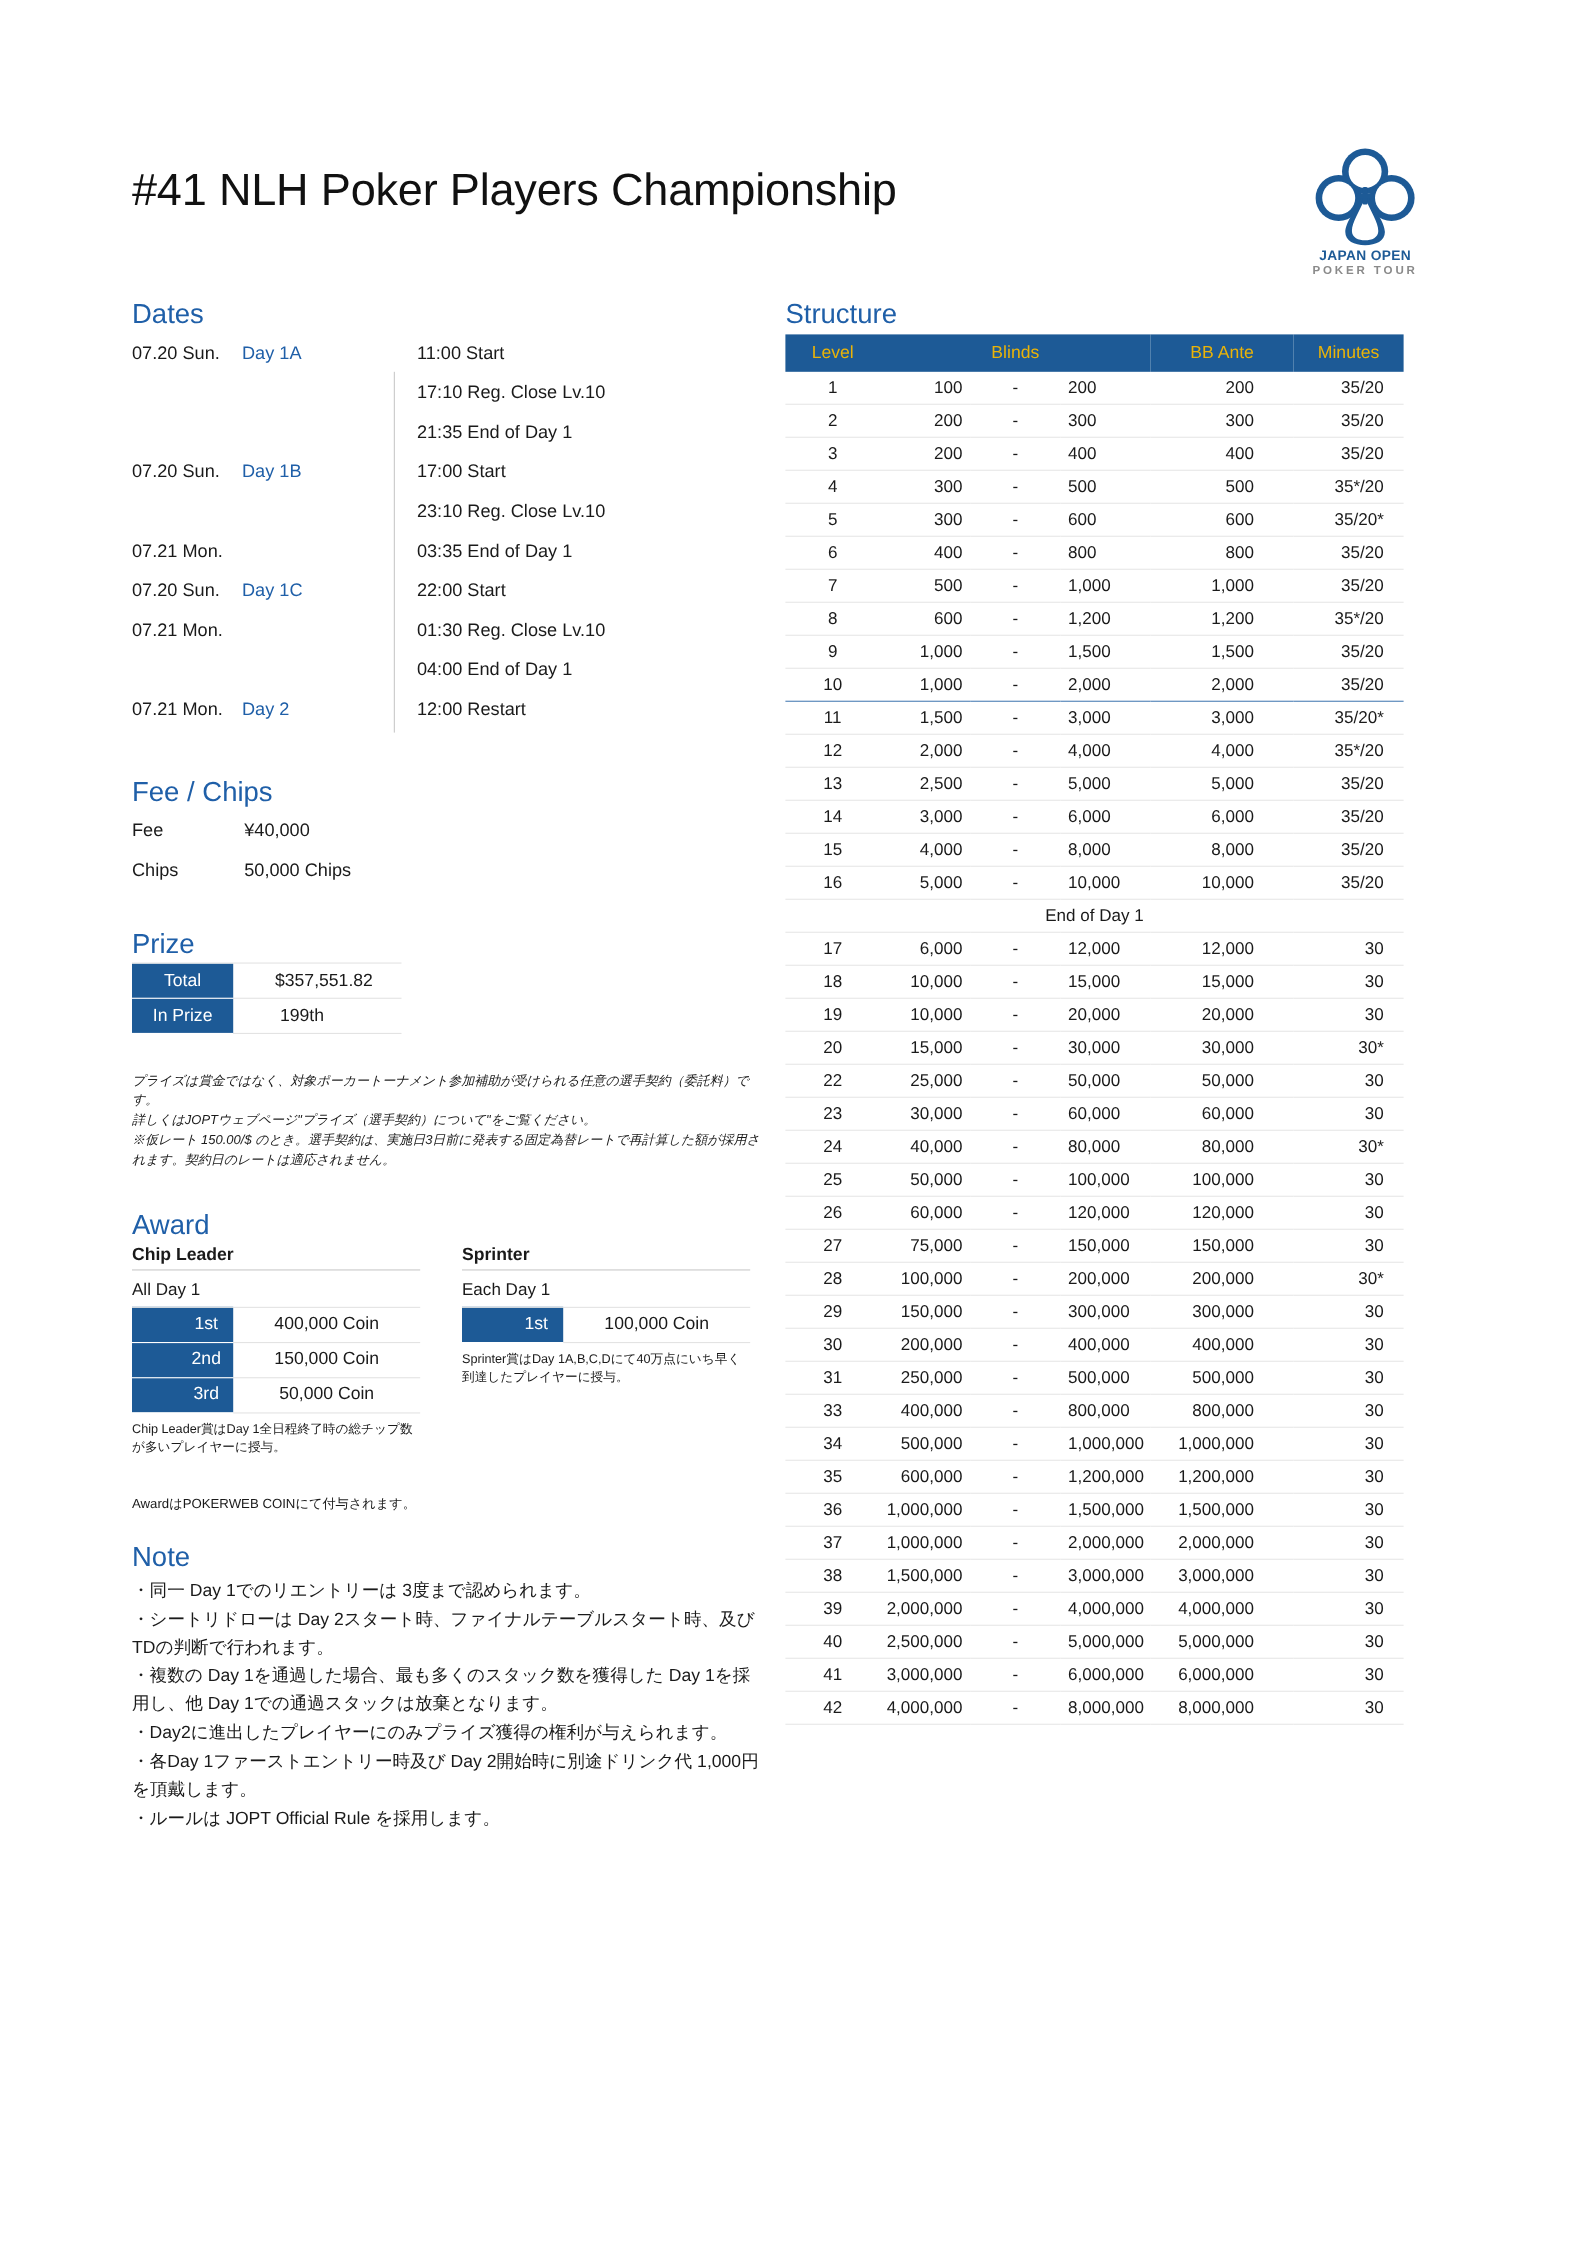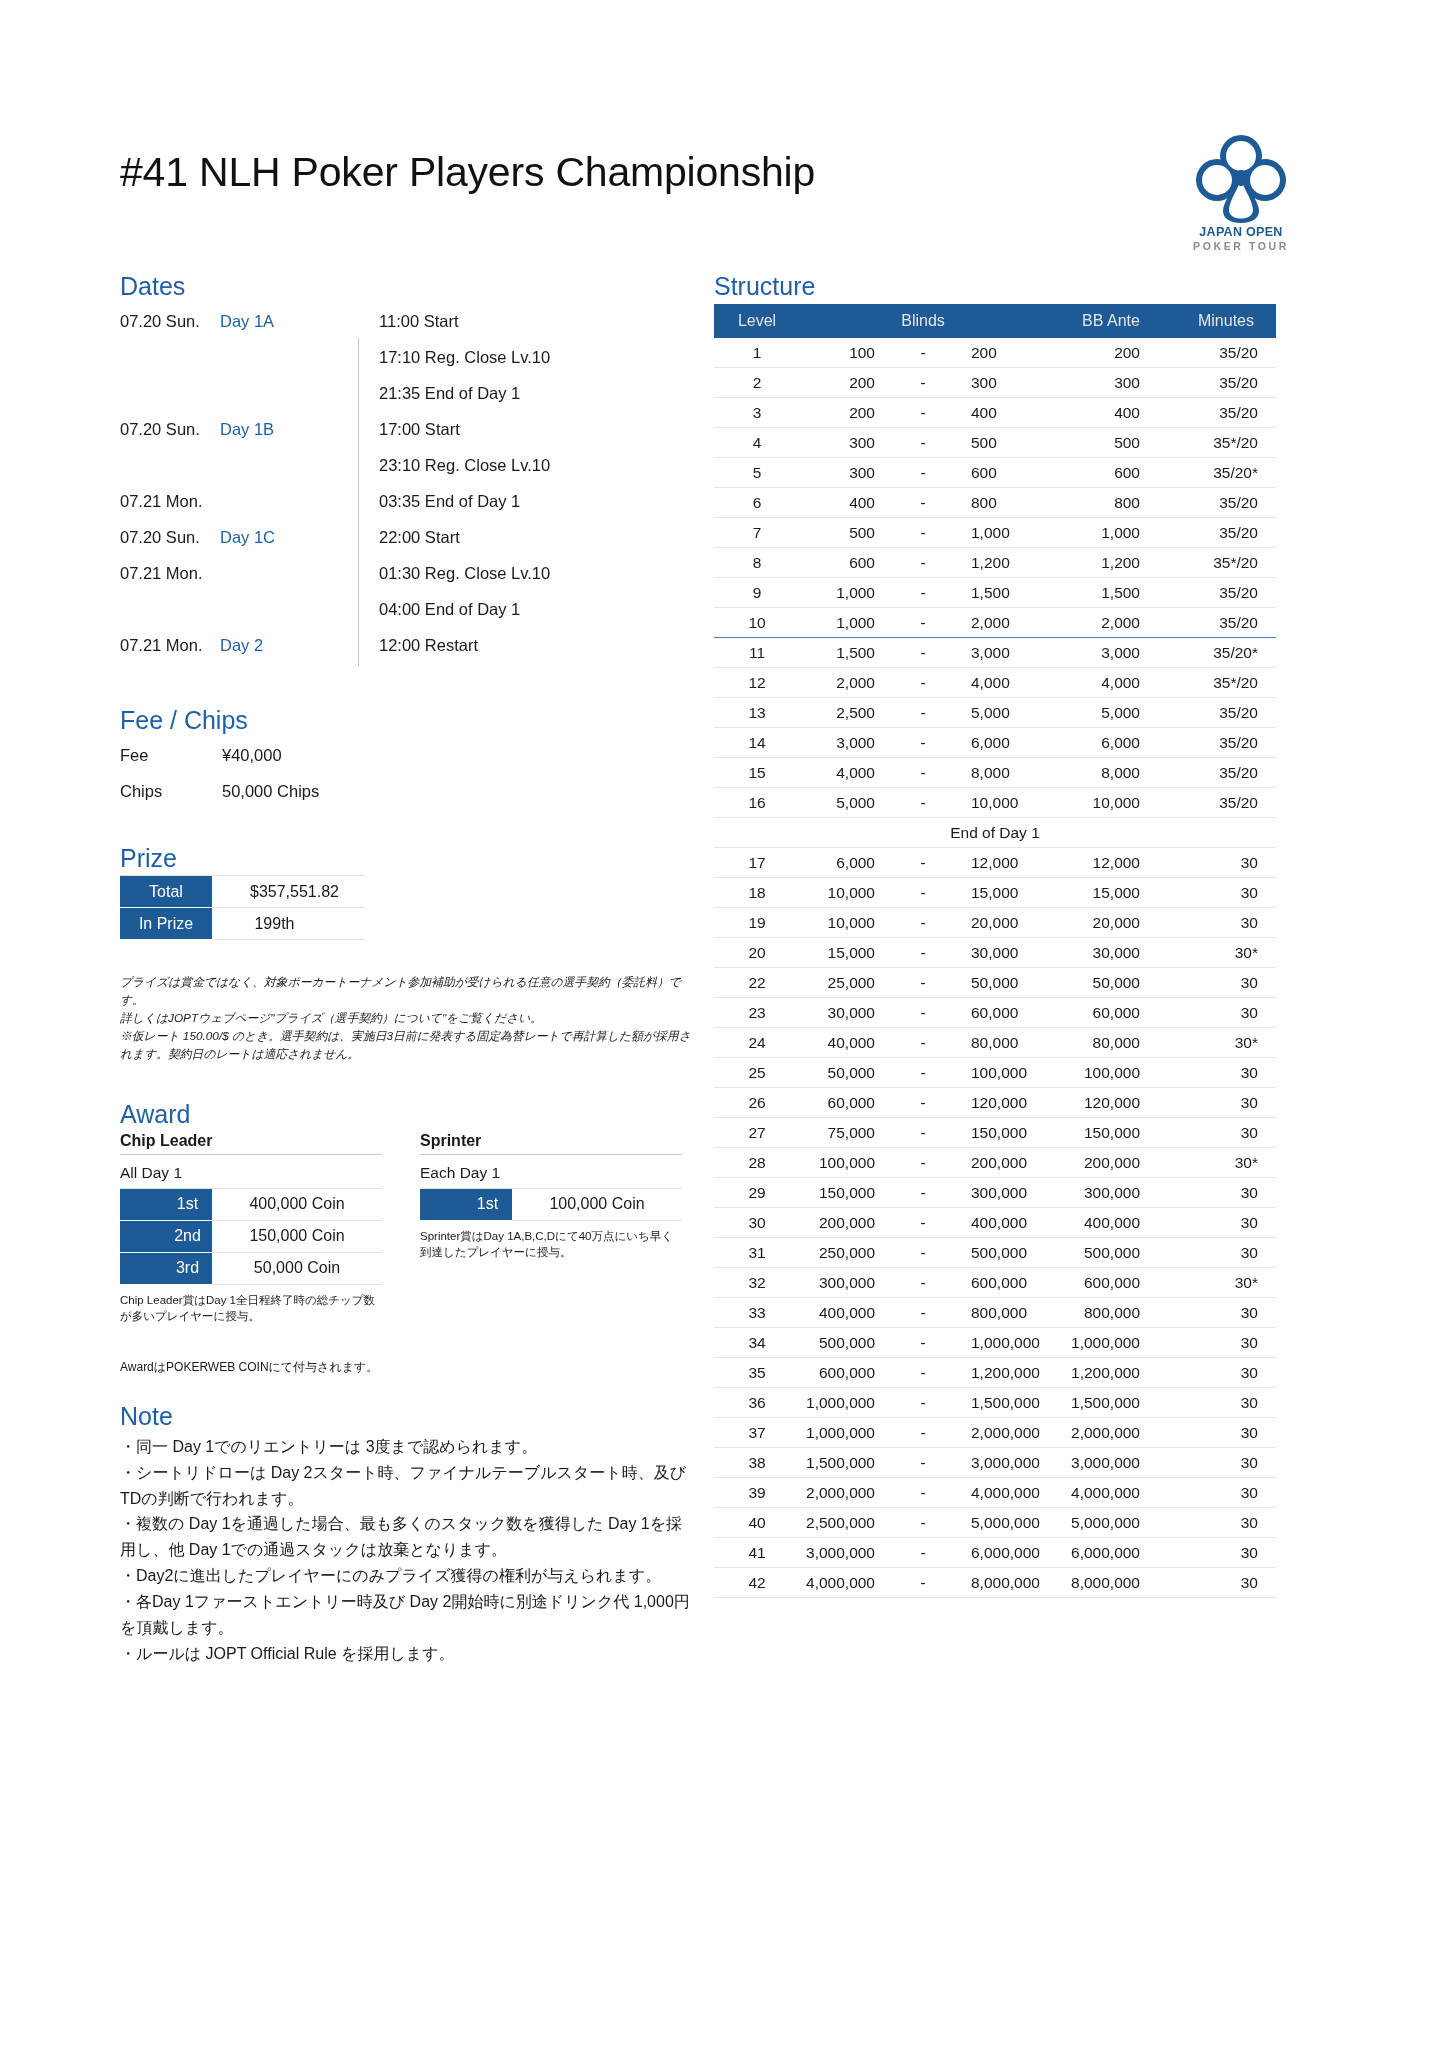--- a/index.html
+++ b/index.html
@@ -193,21 +193,21 @@
     left: 714px; top: 272px;
     width: 562px;
   }
   .struct-table {
     width: 562px;
     border-collapse: collapse;
     table-layout: fixed;
   }
   .struct-table thead th {
     background: #1D5A96;
-    color: #e5e5e5;
+    color: #eab308;
     font-weight: 400;
     font-size: 16px;
     height: 34px;
     vertical-align: middle;
   }
   .th-level   { width: 86px;  text-align: center; }
   .th-blinds  { width: 246px; text-align: center; }
   .th-ante    { width: 130px; text-align: center; }
   .th-minutes { width: 100px; text-align: center; }
 
@@ -675,28 +675,20 @@
           </tr>
           <tr>
             <td class="c-level">31</td>
             <td class="c-sb">250,000</td>
             <td class="c-dash">-</td>
             <td class="c-bb">500,000</td>
             <td class="c-ante">500,000</td>
             <td class="c-min">30</td>
           </tr>
           <tr>
-            <td class="c-level">32</td>
-            <td class="c-sb">300,000</td>
-            <td class="c-dash">-</td>
-            <td class="c-bb">600,000</td>
-            <td class="c-ante">600,000</td>
-            <td class="c-min">30*</td>
-          </tr>
-          <tr>
             <td class="c-level">33</td>
             <td class="c-sb">400,000</td>
             <td class="c-dash">-</td>
             <td class="c-bb">800,000</td>
             <td class="c-ante">800,000</td>
             <td class="c-min">30</td>
           </tr>
           <tr>
             <td class="c-level">34</td>
             <td class="c-sb">500,000</td>

